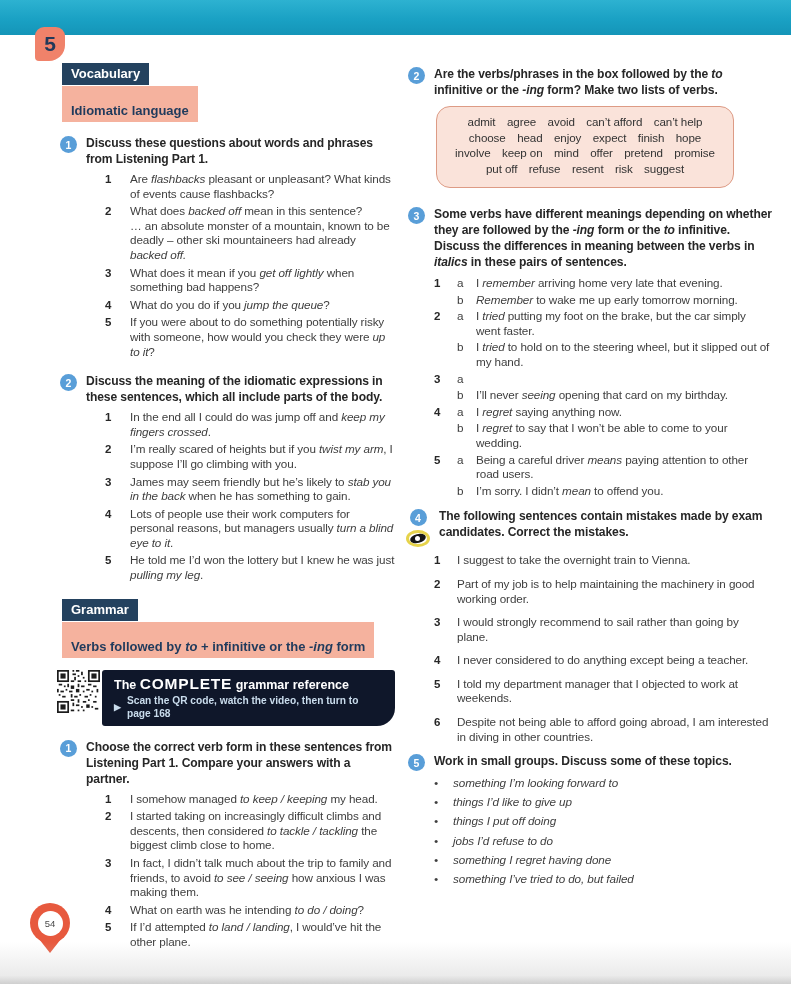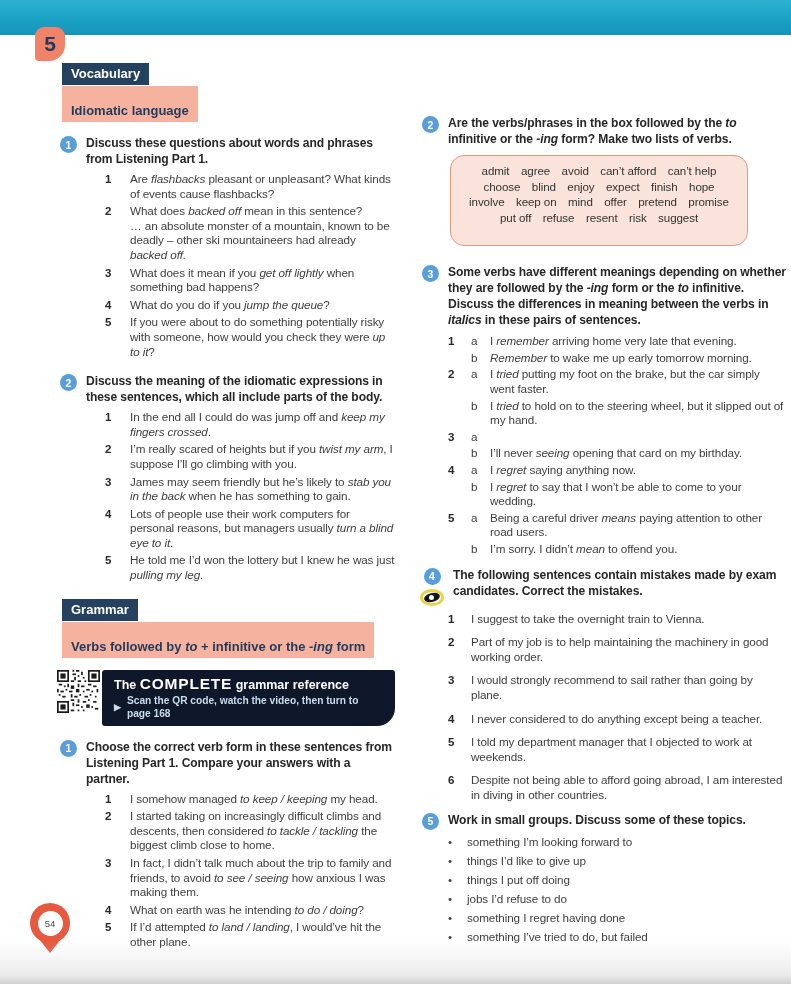--- a/index.html
+++ b/index.html
@@ -8,21 +8,21 @@
   .page { position:relative; width:791px; height:984px; background:#fff; overflow:hidden; }
 
   .topbar { position:absolute; left:0; top:0; width:100%; height:35px;
             background:linear-gradient(180deg,#2db2d1 0%,#1aa1c4 55%,#1495b8 100%); }
 
   .unit-badge { position:absolute; left:35px; top:27px; width:30px; height:34px;
                 background:#f0826a; border-radius:9px 9px 16px 4px;
                 display:flex; align-items:center; justify-content:center;
                 color:#21395a; font-weight:bold; font-size:21px; }
 
-  .columns { position:absolute; left:62px; top:63px; display:flex; gap:29px;align-items:flex-end; }
+  .columns { position:absolute; left:62px; top:63px; display:flex; gap:15px; }
   .col-left  { width:333px; }
   .col-right { width:362px; }
 
   .tag-navy { display:inline-block; background:#24425f; color:#fff; font-weight:bold;
               font-size:13px; padding:3px 9px 4px; }
   .tag-salmon { display:inline-block; background:#f5b29e; color:#1f3a5c; font-weight:bold;
                 font-size:13px; padding:17px 9px 4px; margin-top:1px; }
   .tag-salmon em, .ex-title em, .itext em, .ptext em { font-style:italic; }
 
   .exercise { margin-top:12px; }
@@ -40,34 +40,34 @@
   .itext { flex:1; font-size:11.7px; line-height:14.6px; color:#3e3e3e; white-space:pre-line; letter-spacing:-0.1px; }
 
   .items-r { margin:6px 0 0 24px; }
   .pair { display:flex; margin-bottom:2px; }
   .pnum { width:23px; flex:none; font-weight:bold; font-size:11.5px; color:#272727; line-height:14.6px; }
   .plet { width:19px; flex:none; font-size:11.7px; color:#3e3e3e; line-height:14.6px; }
   .ptext { flex:1; font-size:11.7px; line-height:14.6px; color:#3e3e3e; letter-spacing:-0.1px; }
   .gap-item { margin-bottom:9px; }
 
   .word-box { margin:8px 0 0 26px; width:298px; background:#fae3da; border:1.3px solid #dd9b85;
-              border-radius:14px; padding:7px 8px 20px; text-align:center; }
+              border-radius:14px; padding:7px 8px 11px; text-align:center; }
   .word-line { font-size:11.6px; line-height:15.5px; color:#333; letter-spacing:-0.1px; }
 
   .ref-box { display:flex; margin-top:12px; margin-left:-5px; align-items:stretch; }
   .qr { flex:none; width:43px; height:43px; }
   .ref-panel { flex:1; background:#0f172a; border-radius:3px 3px 18px 3px; margin-left:2px;
                padding:5px 12px 6px; color:#fff; }
   .ref-title { font-size:12.5px; font-weight:bold; line-height:17px; white-space:nowrap; }
   .ref-title .big { font-size:15.5px; letter-spacing:0.8px; }
   .ref-sub { display:flex; gap:6px; margin-top:0; font-size:10.2px; font-weight:bold;
              color:#c9dcec; line-height:13px; align-items:center; }
   .play { font-size:9px; line-height:10px; }
 
-  .bullets { margin:5px 0 8px 24px; }
+  .bullets { margin:5px 0 8px 24px;font-style:italic; }
   .bullet { display:flex; margin-bottom:4.5px; }
   .bdot { width:19px; flex:none; color:#3e3e3e; font-size:11.7px; line-height:14.6px; }
   .bdot::before { content:"•"; }
   .btext { flex:1; font-size:11.7px; line-height:14.6px; color:#3e3e3e; letter-spacing:-0.1px; }
 
   .eye-icon { display:inline-block; width:24px; height:17px; background:#fff;
               border:3px solid #e6d34b; border-radius:50%; position:relative; }
   .eye-icon::before { content:""; position:absolute; left:1px; right:1px; top:1px; bottom:1px;
                       background:#151515; border-radius:50%; transform:rotate(-14deg); }
   .eye-icon::after { content:""; position:absolute; width:5px; height:5px; background:#fff;
@@ -282,21 +282,21 @@
 
     <div class="col-right">
 
       <div class="exercise" style="margin-top:3px;">
         <div class="ex-head">
           <span class="badge">2</span>
           <div class="ex-title">Are the verbs/phrases in the box followed by the <em>to</em> infinitive or the <em>-ing</em> form? Make two lists of verbs.</div>
         </div>
         <div class="word-box">
           <div class="word-line">admit agree avoid can’t afford can’t help</div>
-          <div class="word-line">choose blind enjoy expect finish hope</div>
+          <div class="word-line">choose head enjoy expect finish hope</div>
           <div class="word-line">involve keep on mind offer pretend promise</div>
           <div class="word-line">put off refuse resent risk suggest</div>
         </div>
       </div>
 
       <div class="exercise mt18">
         <div class="ex-head">
           <span class="badge">3</span>
           <div class="ex-title">Some verbs have different meanings depending on whether they are followed by the <em>-ing</em> form or the <em>to</em> infinitive. Discuss the differences in meaning between the verbs in <em>italics</em> in these pairs of sentences.</div>
         </div>

